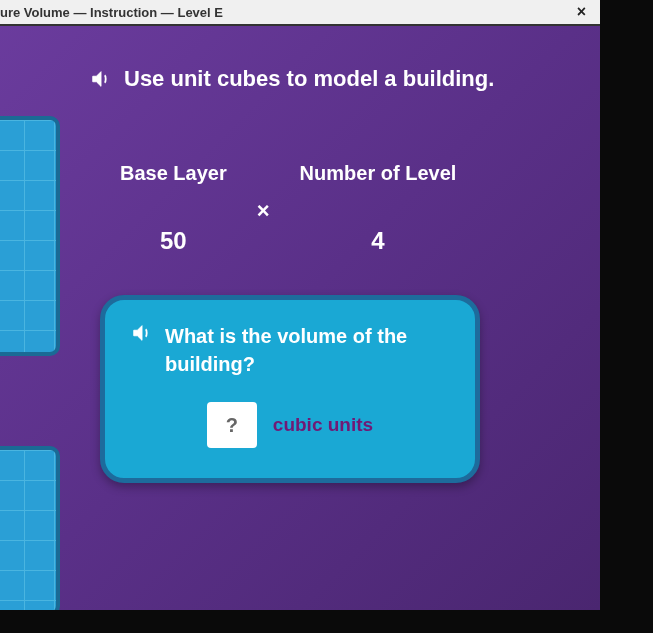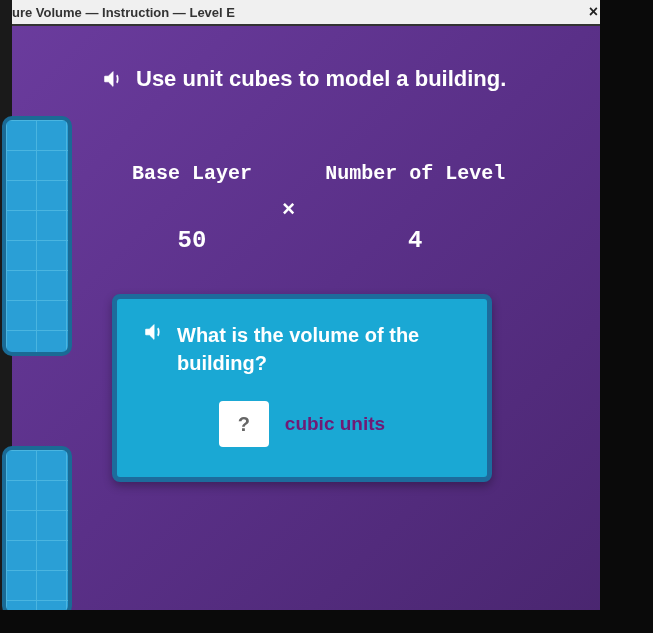--- a/index.html
+++ b/index.html
@@ -7,21 +7,21 @@
       width: 653px;
       height: 633px;
       font-family: Arial, Helvetica, sans-serif;
       background: #1a1a1a;
       overflow: hidden;
       position: relative;
     }
     .window {
       position: absolute;
       top: 0;
-      left: 12px;
+      left: 0;
       width: 600px;
       height: 610px;
       background: linear-gradient(135deg, #6b3c9e 0%, #5a3088 50%, #4a2670 100%);
       display: flex;
       flex-direction: column;
     }
     .titlebar {
       background: #f0f0f0;
       border-bottom: 2px solid #333;
       height: 26px;
@@ -67,21 +67,20 @@
       font-weight: 700;
       color: #fff;
     }
     .equation-block {
       margin-top: 70px;
       margin-left: 120px;
       display: flex;
       gap: 30px;
       align-items: flex-start;
       text-align: center;
-      font-family: Liberation Mono, monospace;
     }
     .eq-col {
       display: flex;
       flex-direction: column;
       align-items: center;
       gap: 10px;
     }
     .eq-label {
       font-size: 20px;
       font-weight: 700;
@@ -98,21 +97,21 @@
       font-weight: 700;
       color: #fff;
       margin-top: 36px;
     }
     .question-panel {
       margin-top: 40px;
       margin-left: 100px;
       width: 380px;
       background: #1aa8d4;
       border: 5px solid #1d6b9c;
-      border-radius: 8px;
+      border-radius: 24px;
       padding: 22px 26px 30px 26px;
       box-shadow: 0 4px 10px rgba(0,0,0,0.3);
     }
     .question-row {
       display: flex;
       align-items: flex-start;
       gap: 12px;
     }
     .question-text {
       font-size: 20px;

